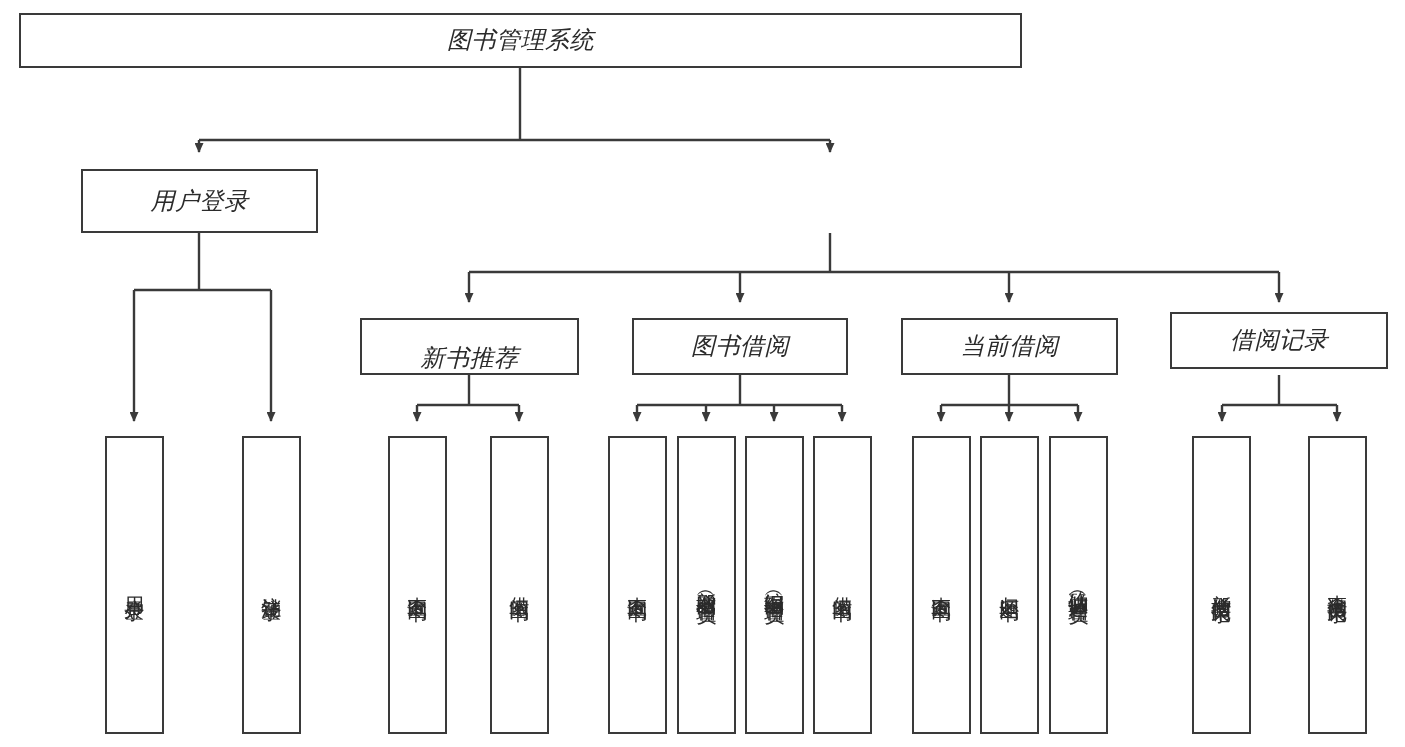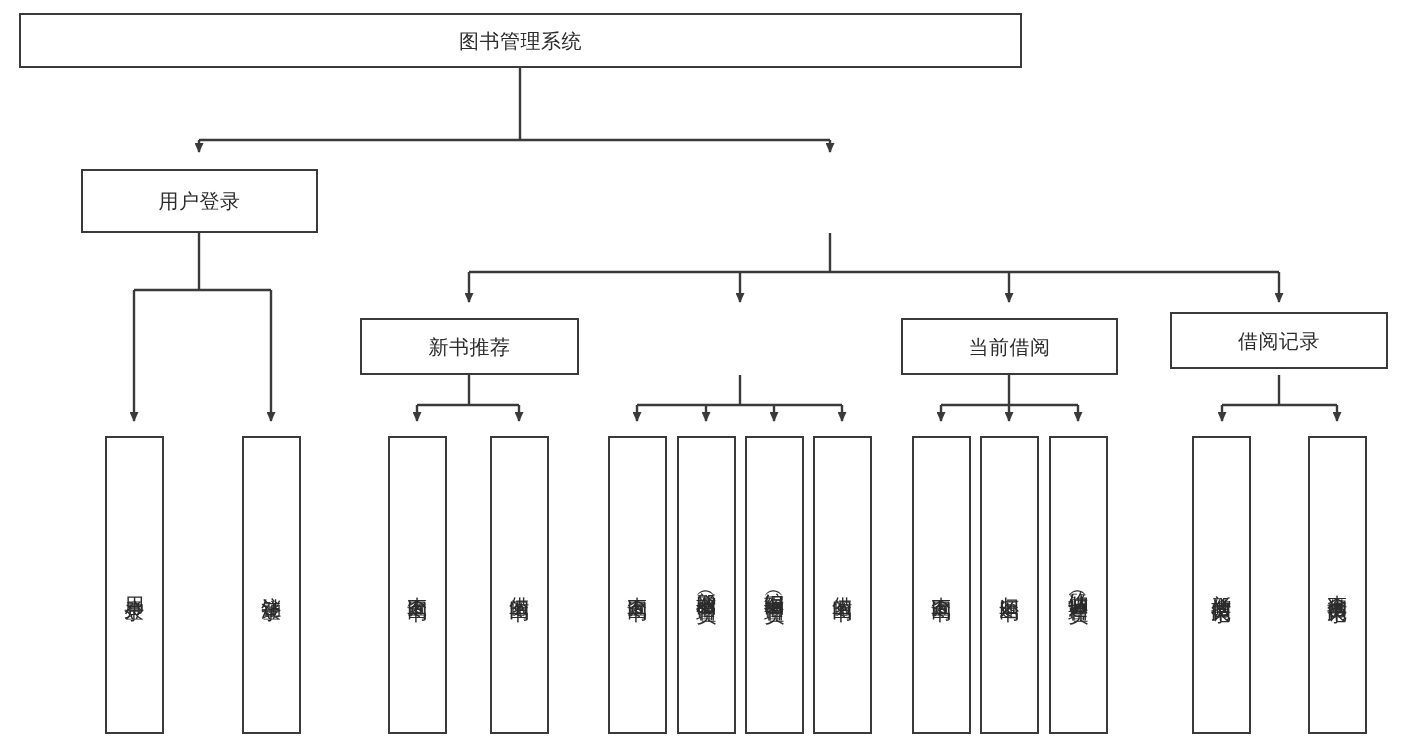--- a/index.html
+++ b/index.html
@@ -31,26 +31,27 @@
     position: absolute;
     box-sizing: border-box;
     background: #ffffff;
     border: 2px solid #3a3a3a;
     display: flex;
     align-items: center;
     justify-content: center;
     overflow: hidden;
   }
   .node-label-h {
-    font-size: 20px;
+    font-size: 24px;
     color: #2b2b2b;
     letter-spacing: 0.5px;
     line-height: 1.2;
     text-align: center;
     white-space: nowrap;
+    font-style: italic;
   }
   .node-label-v {
     font-size: 20px;
     color: #2b2b2b;
     line-height: 1.32;
     text-align: center;
     writing-mode: vertical-rl;
     text-orientation: upright;
     letter-spacing: 2px;
     white-space: nowrap;
@@ -134,22 +135,25 @@
   </svg>
 
   <div class="node-box" style="left:19px; top:13px; width:1003px; height:55px;">
     <span class="node-label-h">图书管理系统</span>
   </div>
 
   <div class="node-box" style="left:81px; top:169px; width:237px; height:64px;">
     <span class="node-label-h">用户登录</span>
   </div>
 
-  <div class="node-box" style="left:360px; top:318px; width:219px; height:57px;">
+  <div class="node-box" style="left:360px; top:318px; width:219px; height:57px;align-items:flex-end;">
     <span class="node-label-h">新书推荐</span>
+  </div>
+  <div class="node-box" style="left:632px; top:318px; width:216px; height:57px;">
+    <span class="node-label-h">图书借阅</span>
   </div>
   <div class="node-box" style="left:901px; top:318px; width:217px; height:57px;">
     <span class="node-label-h">当前借阅</span>
   </div>
   <div class="node-box" style="left:1170px; top:312px; width:218px; height:57px;">
     <span class="node-label-h">借阅记录</span>
   </div>
 
   <div class="node-box" style="left:105px; top:436px; width:59px; height:298px;">
     <span class="node-label-v">用户登录</span>

